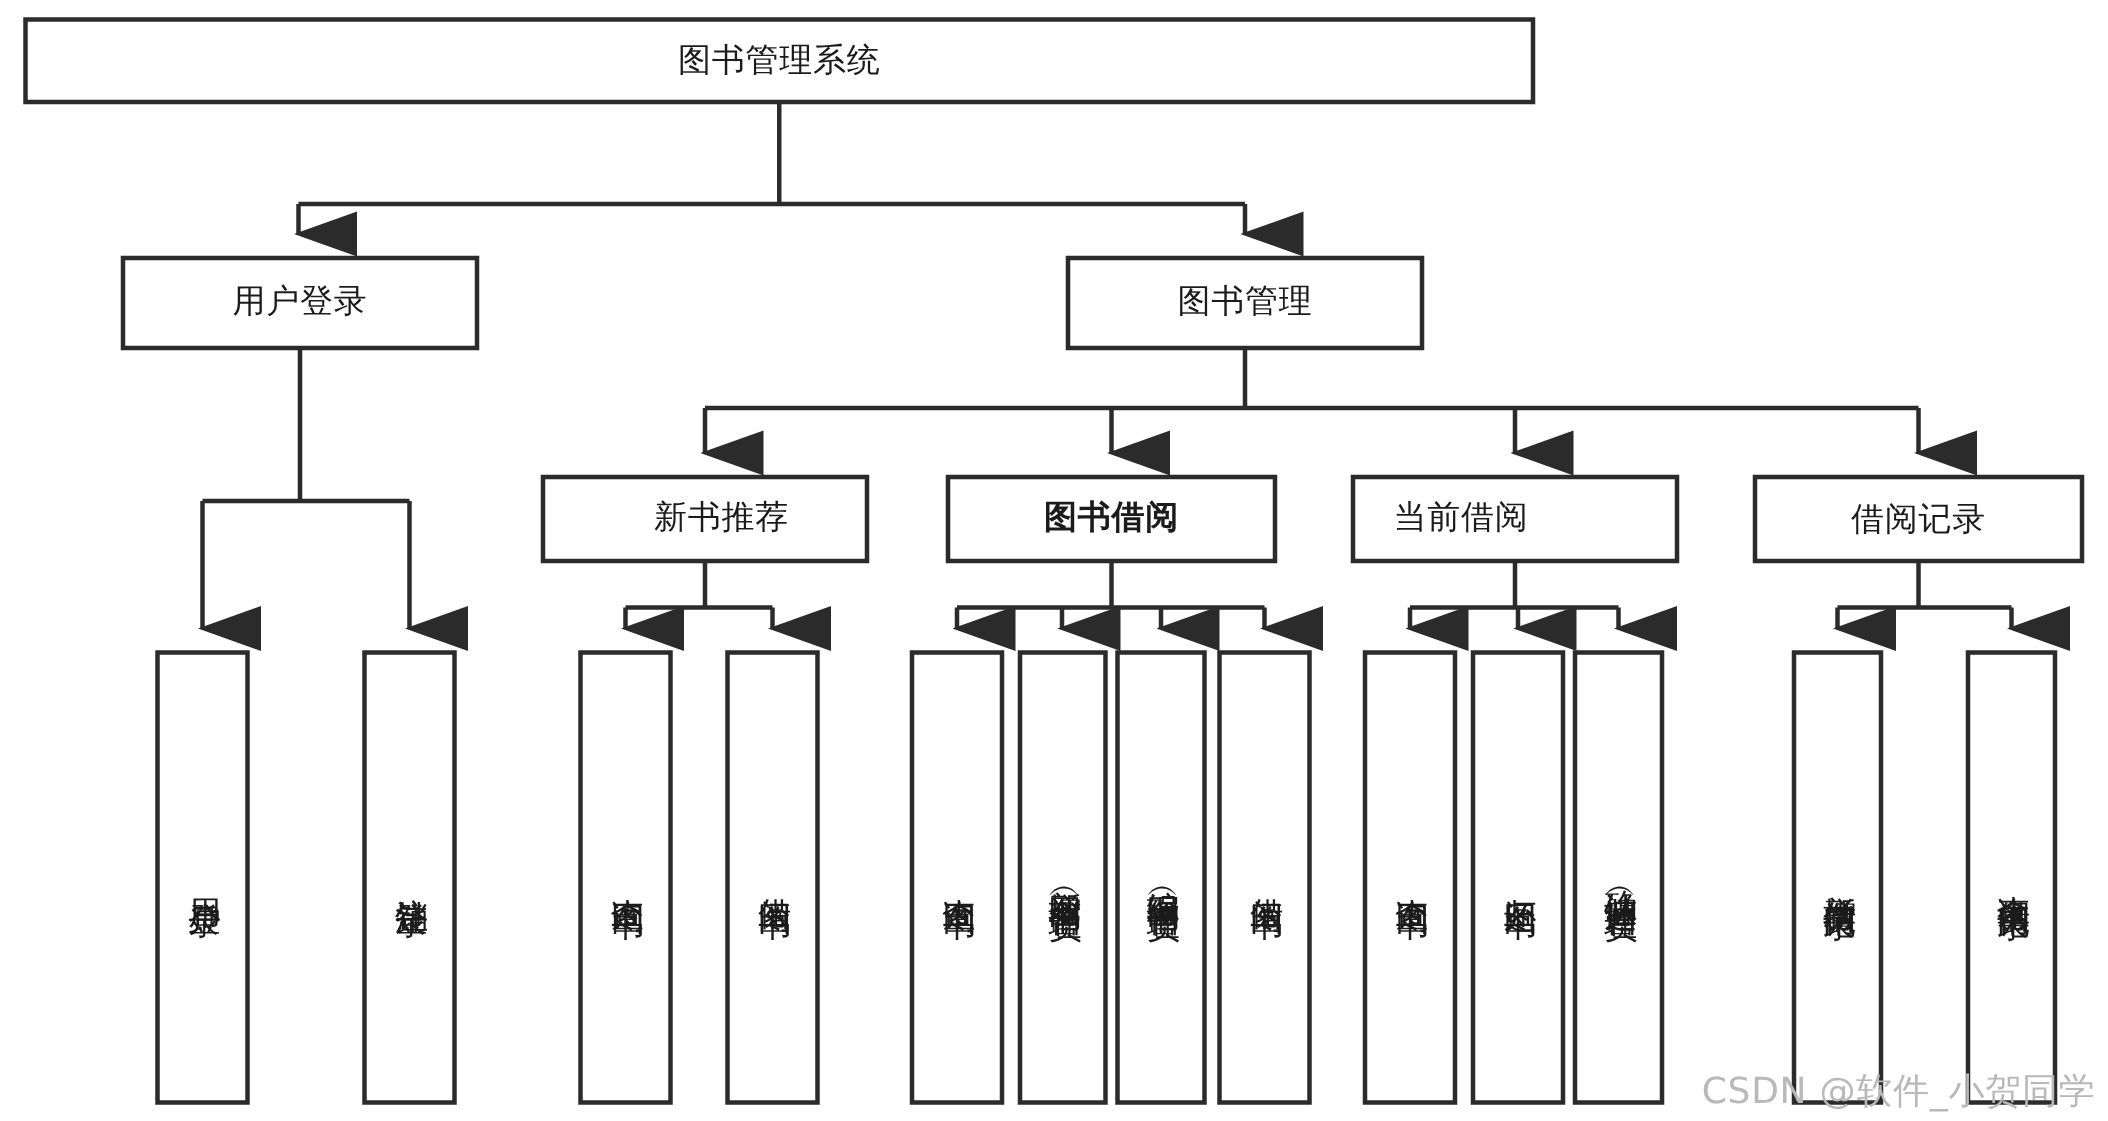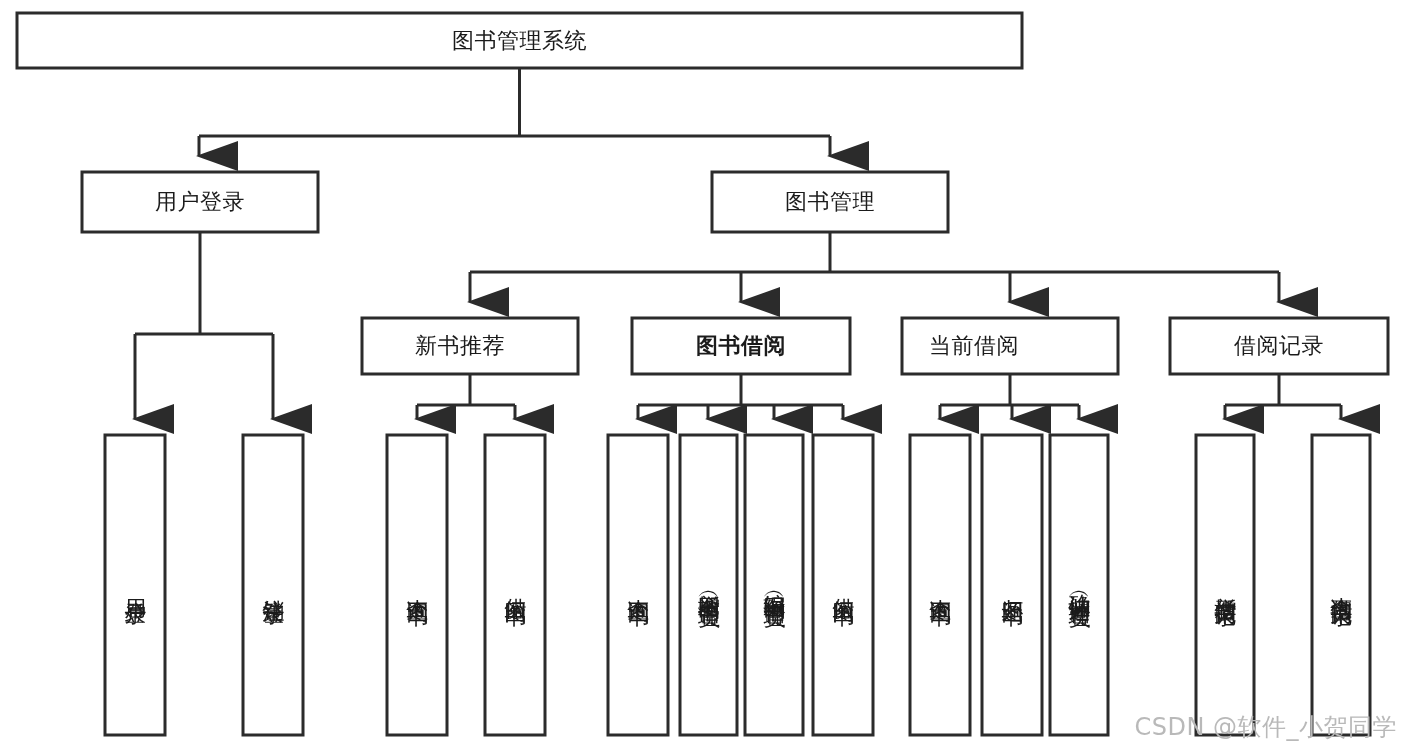--- a/index.html
+++ b/index.html
@@ -152,21 +152,21 @@
     <rect class="node-box" x="910" y="435" width="60" height="300"></rect>
     <rect class="node-box" x="982" y="435" width="60" height="300"></rect>
     <rect class="node-box" x="1050" y="435" width="58" height="300"></rect>
     <rect class="node-box" x="1196" y="435" width="58" height="300"></rect>
     <rect class="node-box" x="1312" y="435" width="58" height="300"></rect>
   </svg>
 
   <div class="node-label-h" style="left:17px; top:13px; width:1005px; height:55px;">图书管理系统</div>
   <div class="node-label-h" style="left:82px; top:172px; width:236px; height:60px;">用户登录</div>
   <div class="node-label-h" style="left:712px; top:172px; width:236px; height:60px;">图书管理</div>
-  <div class="node-label-h" style="left:362px; top:318px; width:196px; height:56px;">新书推荐</div>
+  <div class="node-label-h" style="left:383px; top:318px; width:196px; height:56px;">新书推荐</div>
   <div class="node-label-h" style="left:632px; top:318px; width:218px; height:56px;font-weight:bold;">图书借阅</div>
   <div class="node-label-h" style="left:866px; top:318px; width:216px; height:56px;">当前借阅</div>
   <div class="node-label-h" style="left:1170px; top:318px; width:218px; height:56px;font-family:Liberation Serif, serif;">借阅记录</div>
 
   <div class="node-label-v" style="left:105px; top:435px; width:60px; height:300px;">用户登录</div>
   <div class="node-label-v" style="left:243px; top:435px; width:60px; height:300px;">注销登录</div>
   <div class="node-label-v" style="left:387px; top:435px; width:60px; height:300px;">查询图书</div>
   <div class="node-label-v" style="left:485px; top:435px; width:60px; height:300px;">借阅图书</div>
   <div class="node-label-v" style="left:608px; top:435px; width:60px; height:300px;">查询图书</div>
   <div class="node-label-v" style="left:680px; top:435px; width:57px; height:300px;">新增图书（管理员）</div>

